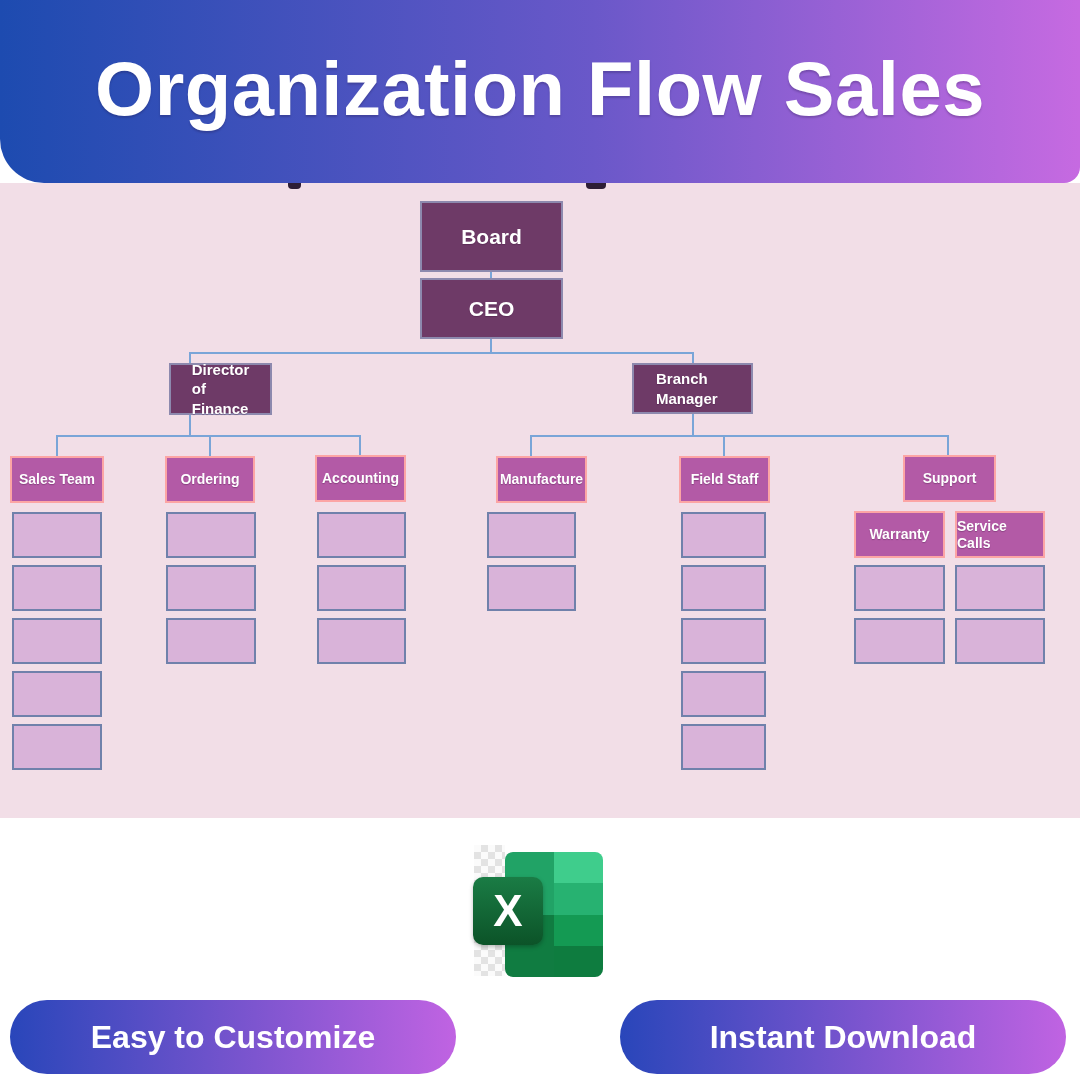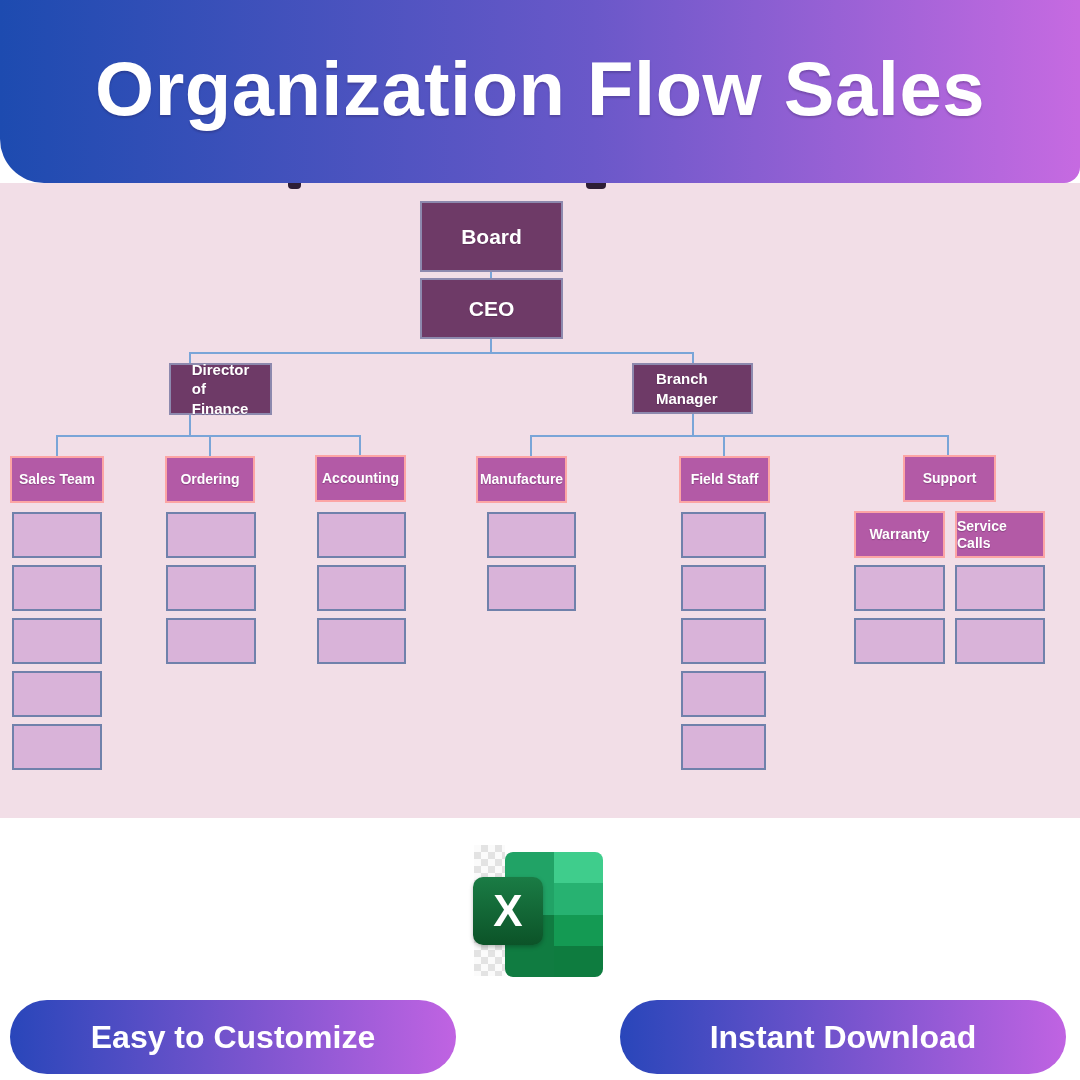--- a/index.html
+++ b/index.html
@@ -110,21 +110,21 @@
 
   <div class="box dept" style="left:10px;top:456px;width:94px;height:47px;">
     <span>Sales Team</span>
   </div>
   <div class="box dept" style="left:165px;top:456px;width:90px;height:47px;">
     <span>Ordering</span>
   </div>
   <div class="box dept" style="left:315px;top:455px;width:91px;height:47px;">
     <span>Accounting</span>
   </div>
-  <div class="box dept" style="left:476px;top:456px;width:91px;height:47px;">
+  <div class="box dept" style="left:496px;top:456px;width:91px;height:47px;">
     <span>Manufacture</span>
   </div>
   <div class="box dept" style="left:679px;top:456px;width:91px;height:47px;">
     <span>Field Staff</span>
   </div>
   <div class="box dept" style="left:903px;top:455px;width:93px;height:47px;">
     <span>Support</span>
   </div>
   <div class="box dept" style="left:854px;top:511px;width:91px;height:47px;">
     <span>Warranty</span>

